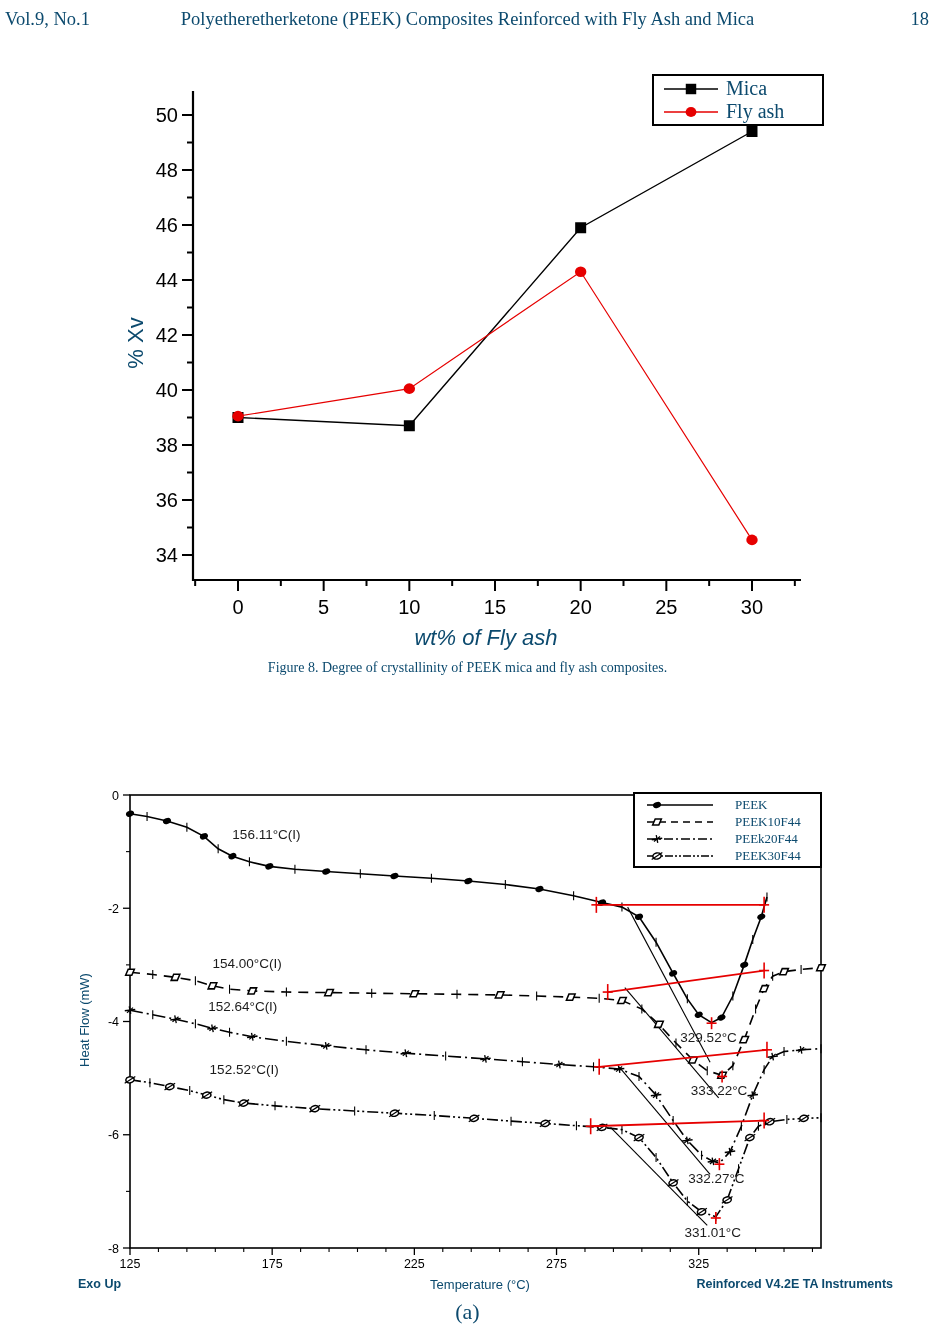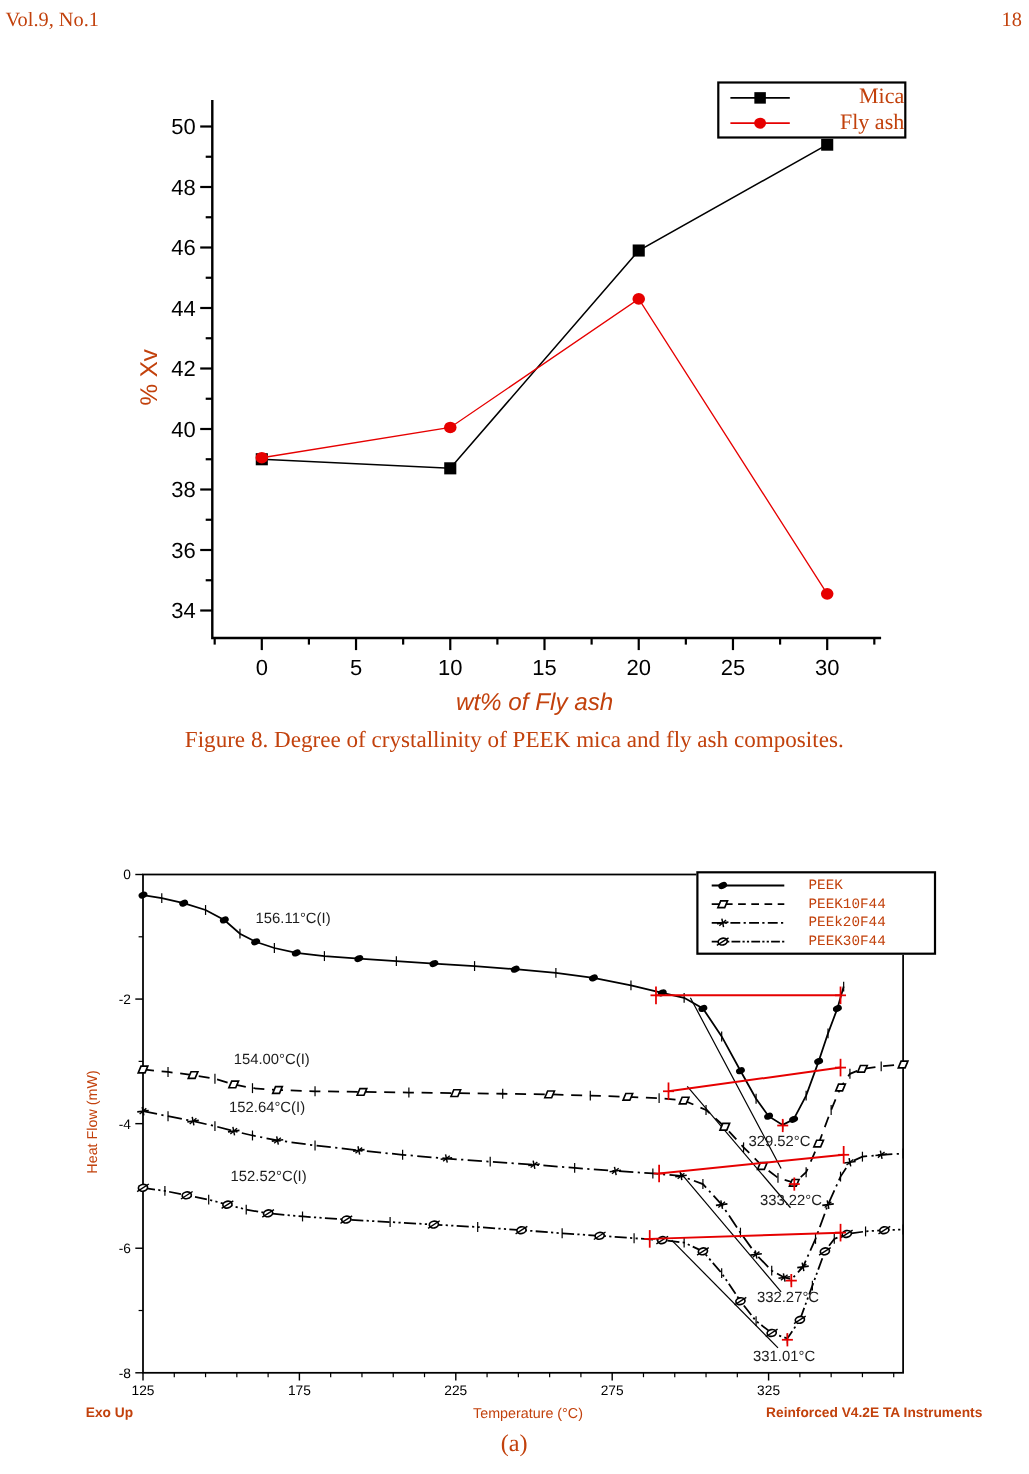--- a/index.html
+++ b/index.html
@@ -1,46 +1,47 @@
 <!DOCTYPE html>
 <html><head>
 <meta charset="utf-8">
 <style>
   html,body{margin:0;padding:0;background:#fff;}
   .page{position:relative;width:935px;height:1340px;background:#fff;overflow:hidden;
-        font-family:"Liberation Serif",serif;color:#c2410c;}
+        font-family:"Liberation Serif",serif;color:#0c4a6e;}
   .abs{position:absolute;}
   .hdr{top:9px;font-size:18.5px;white-space:nowrap;}
   .hdr-left{left:5px;}
   .hdr-center{left:0;right:0;text-align:center;}
   .hdr-right{right:6px;}
   .sans{font-family:"Liberation Sans",sans-serif;}
-  .caption{top:660px;left:0;right:0;text-align:center;font-size:21px;}
+  .caption{top:660px;left:0;right:0;text-align:center;font-size:14px;}
   .subfig{top:1299px;left:0;right:0;text-align:center;font-size:22px;}
   .axis-title-1{font-size:22px;}
   .axis-title-2{font-size:13px;}
   .small-note{font-size:12.5px;font-weight:bold;}
   .rot{transform:translate(-50%,-50%) rotate(-90deg);transform-origin:center;white-space:nowrap;}
   .ctr{transform:translateX(-50%);white-space:nowrap;}
   #charts-svg{position:absolute;left:0;top:0;}
   .legend{background:#fff;box-sizing:border-box;}
   #legend1{left:652px;top:74px;width:172px;border:2px solid #000;padding:1px 0 1px 8px;}
-  #legend2{left:633px;top:792px;width:218px;border:2px solid #000;padding:2px 0 2px 6px;font-family:Liberation Mono, monospace;}
+  #legend2{left:633px;top:792px;width:189px;border:2px solid #000;padding:2px 0 2px 6px;}
   .lrow{display:flex;align-items:center;}
-  #legend1 .lrow{height:23px;justify-content:space-between;}
+  #legend1 .lrow{height:23px;}
   #legend2 .lrow{height:17px;}
   #legend1 .lbl{font-size:20px;margin-left:4px;}
   #legend2 .lbl{font-size:13px;margin-left:6px;}
 </style>
 </head>
 <body>
 
 <div class="page">
 
   <div class="abs hdr hdr-left">Vol.9, No.1</div>
+  <div class="abs hdr hdr-center">Polyetheretherketone (PEEK) Composites Reinforced with Fly Ash and Mica</div>
   <div class="abs hdr hdr-right">18</div>
 
   <svg id="charts-svg" width="935" height="1340" viewBox="0 0 935 1340">
       <g>
         <path d="M193 91 L193 580 L801 580" fill="none" stroke="#000000" stroke-width="2.2"></path>
         <line x1="182" y1="555" x2="193" y2="555" stroke="#000000" stroke-width="2"></line>
         <text x="178" y="562" font-size="20" text-anchor="end" font-family="&quot;Liberation Sans&quot;,sans-serif" fill="#000000">34</text>
         <line x1="182" y1="500" x2="193" y2="500" stroke="#000000" stroke-width="2"></line>
         <text x="178" y="507" font-size="20" text-anchor="end" font-family="&quot;Liberation Sans&quot;,sans-serif" fill="#000000">36</text>
         <line x1="182" y1="445" x2="193" y2="445" stroke="#000000" stroke-width="2"></line>

